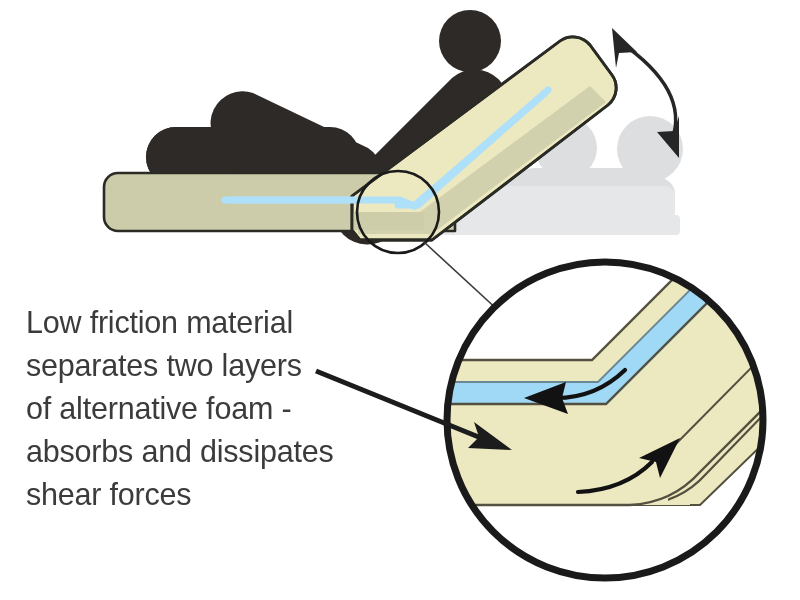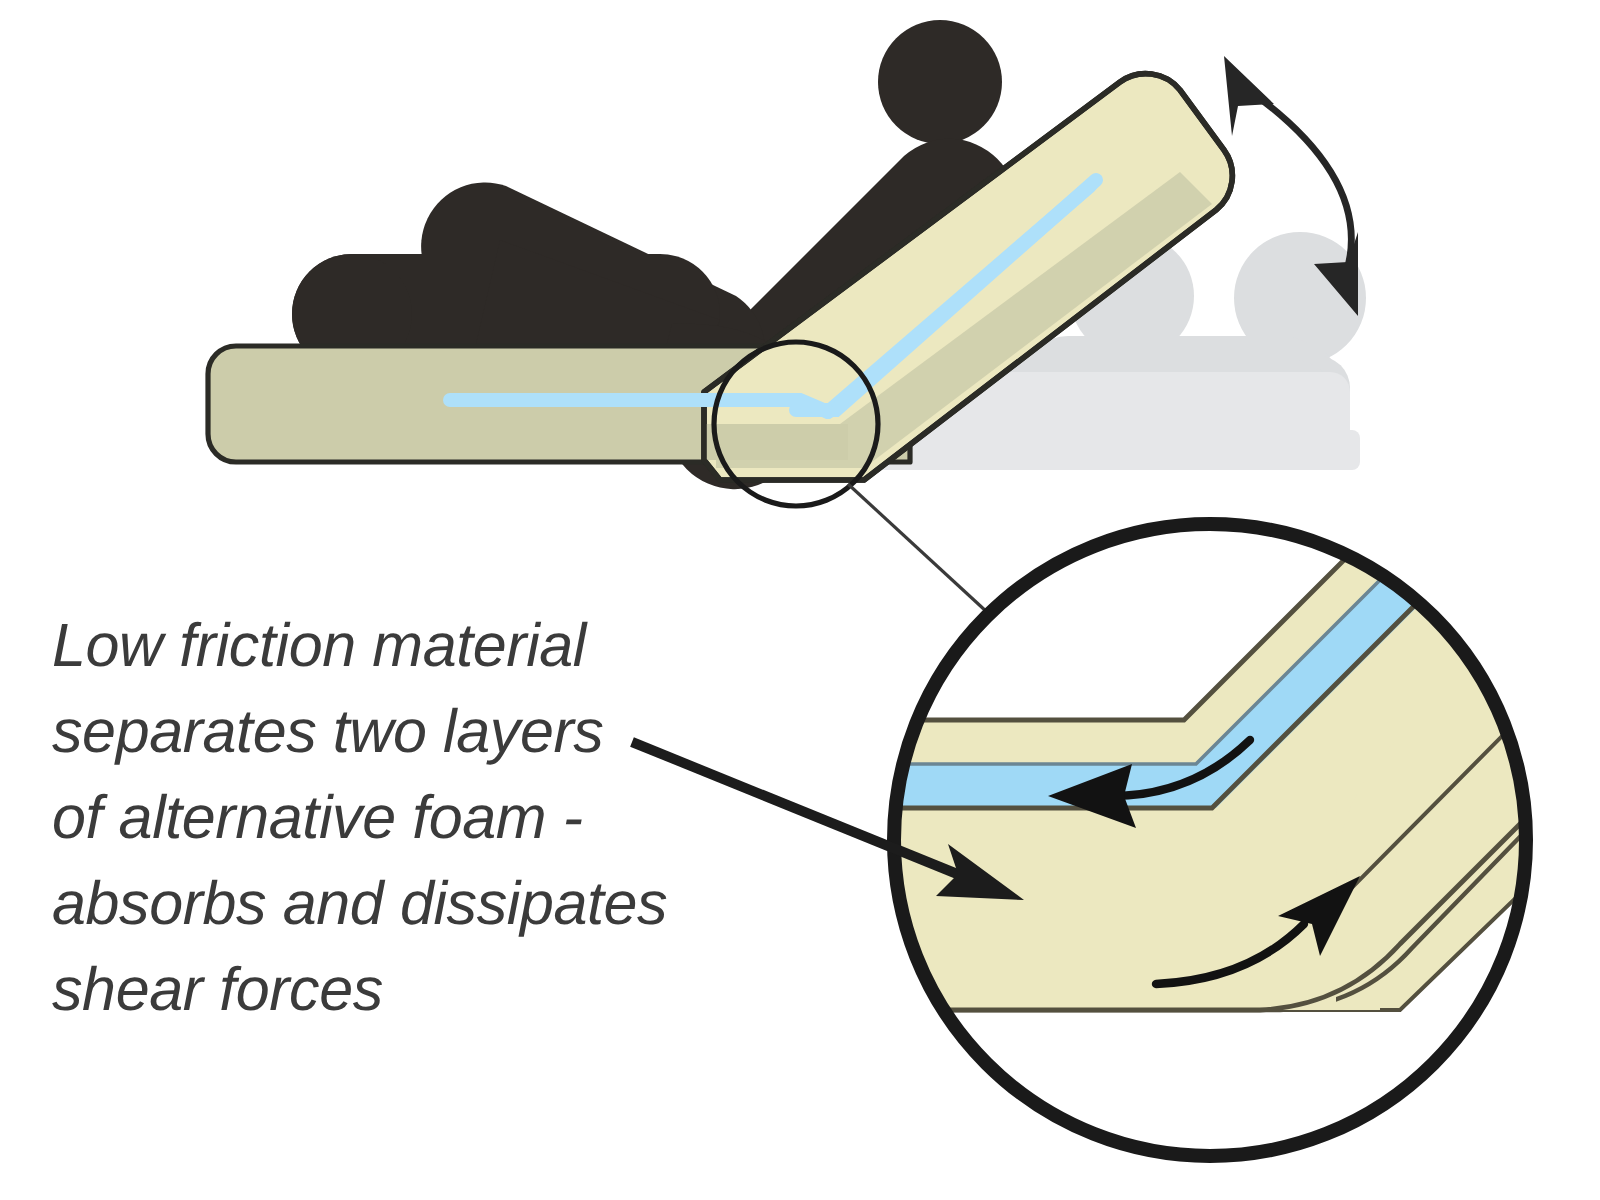--- a/index.html
+++ b/index.html
@@ -13,21 +13,20 @@
     height: 600px;
     position: relative;
     overflow: hidden;
     font-family: "Liberation Sans", sans-serif;
   }
   #diagram-root {
     position: absolute;
     top: 0; left: 0;
     width: 652px;
     height: 600px;
-    font-style: italic;
   }
   svg.stage {
     display: block;
     width: 800px;
     height: 600px;
   }
   .caption-text {
     font-family: "Liberation Sans", sans-serif;
     font-size: 30.5px;
     fill: #3b3b3b;

